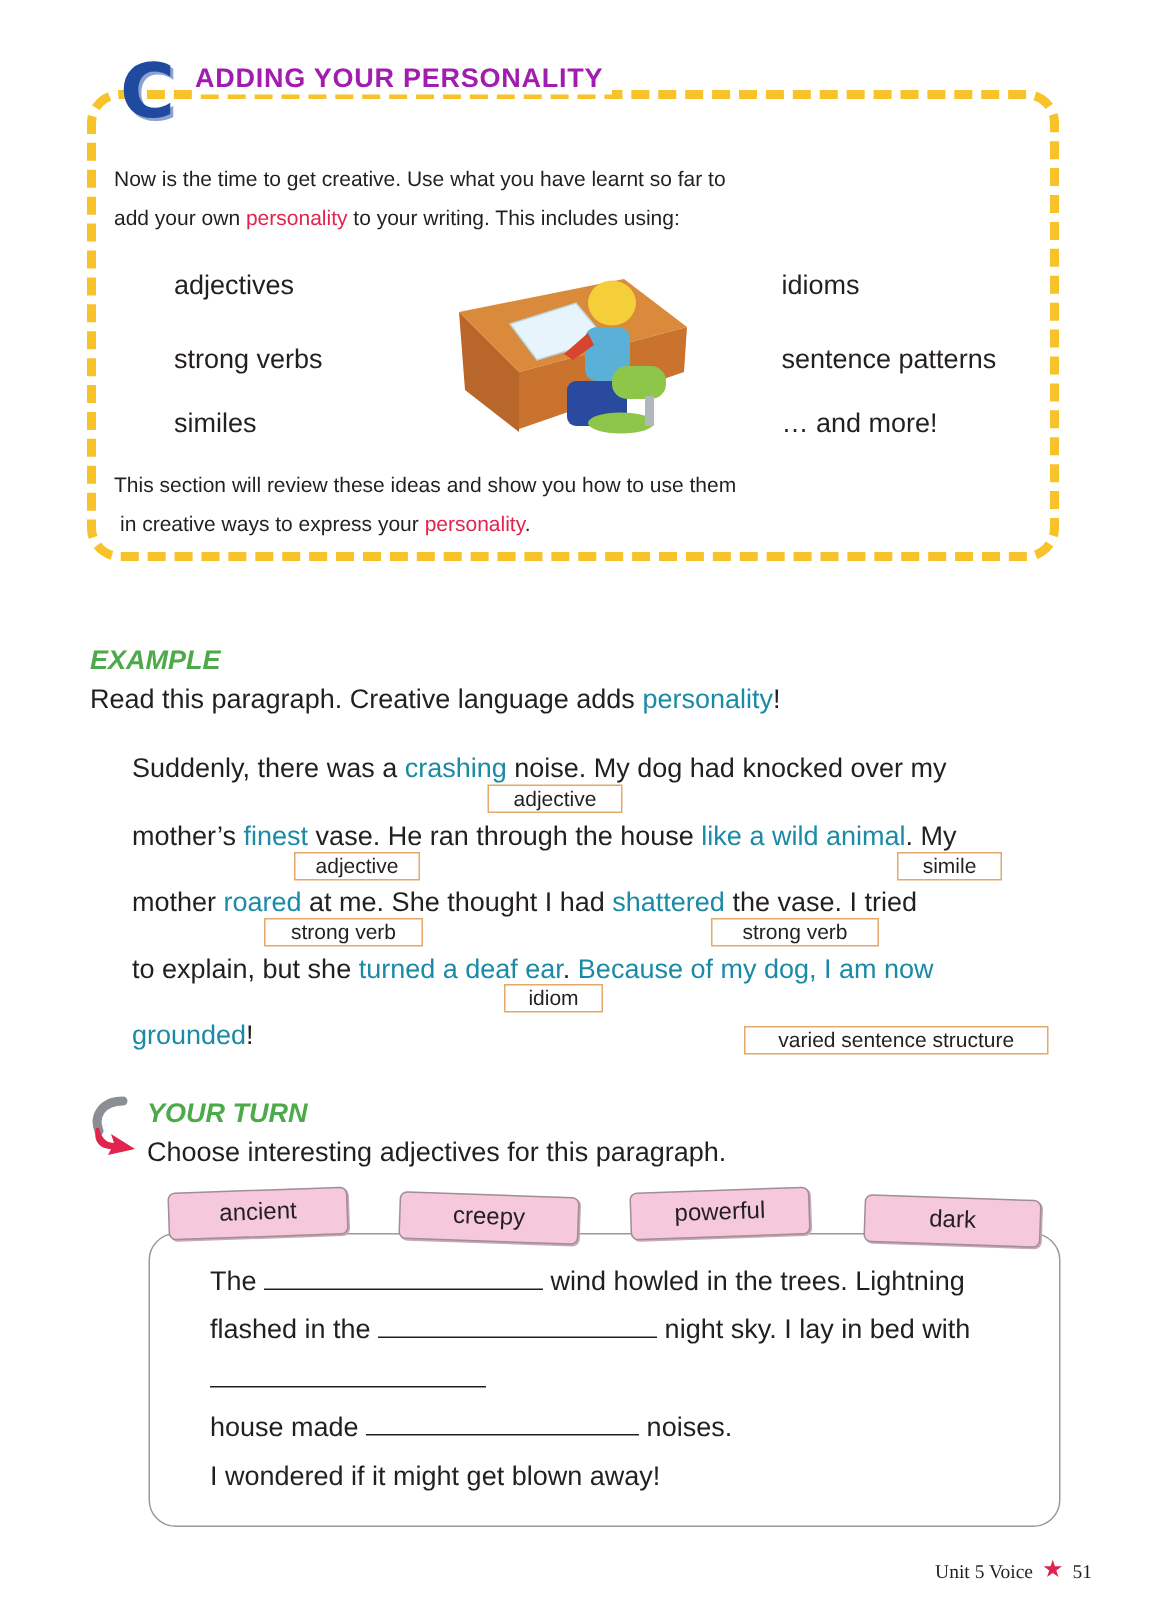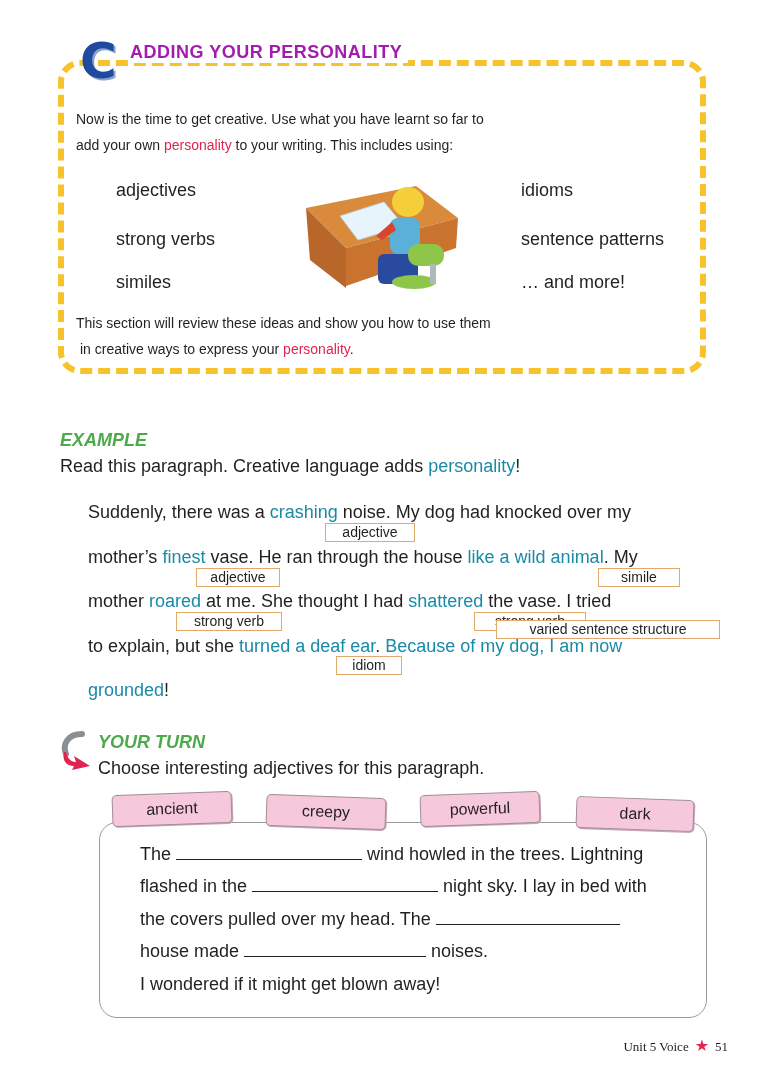--- a/index.html
+++ b/index.html
@@ -115,33 +115,33 @@
 
 <div class="para-line" style="top:502px;">
   <span>Suddenly, there was a </span><span class="blue">crashing</span><span> noise. My dog had knocked over my</span>
 </div>
 <div class="tag" style="left:285px; top:523px; width:90px;">adjective</div>
 
 <div class="para-line" style="top:547px;">
   <span>mother’s </span><span class="blue">finest</span><span> vase. He ran through the house </span><span class="blue">like a wild animal</span><span>. My</span>
 </div>
 <div class="tag" style="left:156px; top:568px; width:84px;">adjective</div>
-<div class="tag" style="left:558px; top:568px; width:82px;">simile</div>
+<div class="tag" style="left:558px; top:568px; width:70px;">simile</div>
 
 <div class="para-line" style="top:591px;">
   <span>mother </span><span class="blue">roared</span><span> at me. She thought I had </span><span class="blue">shattered</span><span> the vase. I tried</span>
 </div>
 <div class="tag" style="left:136px; top:612px; width:106px;">strong verb</div>
 <div class="tag" style="left:434px; top:612px; width:112px;">strong verb</div>
 
 <div class="para-line" style="top:636px;">
   <span>to explain, but she </span><span class="blue">turned a deaf ear</span><span>. </span><span class="blue">Because of my dog, I am now</span>
 </div>
 <div class="tag" style="left:296px; top:656px; width:66px;">idiom</div>
-<div class="tag" style="left:456px; top:620px; width:224px;">varied sentence structure</div>
+<div class="tag" style="left:456px; top:684px; width:203px;">varied sentence structure</div>
 
 <div class="para-line" style="top:680px;">
   <span class="blue">grounded</span><span>!</span>
 </div>
 
 <svg class="turn-icon" viewBox="0 0 34 40">
   <path d="M22,4 C8,4 2,14 6,24" stroke="#8a8f96" stroke-width="6" fill="none" stroke-linecap="round"></path>
   <path d="M6,22 C8,30 12,32 16,32 L14,26 L30,36 L12,40 L14,36 C6,36 2,30 4,22 Z" fill="#e0244e"></path>
 </svg>
 <div class="heading-green" style="left:98px; top:732px;">YOUR TURN</div>
@@ -153,21 +153,21 @@
 <div class="word-chip" style="left:420px; top:793px; width:120px; transform:rotate(-2deg);">powerful</div>
 <div class="word-chip" style="left:576px; top:798px; width:118px; transform:rotate(2deg);">dark</div>
 
 <div class="fill-line" style="top:844px;">
   <span>The </span><span class="blank" style="width:186px;"></span><span> wind howled in the trees. Lightning</span>
 </div>
 <div class="fill-line" style="top:876px;">
   <span>flashed in the </span><span class="blank" style="width:186px;"></span><span> night sky. I lay in bed with</span>
 </div>
 <div class="fill-line" style="top:909px;">
-  <span>the covers pulled over my head. The </span><span class="blank" style="width:184px;"></span>
+  <span class="blank" style="width:184px;"></span>
 </div>
 <div class="fill-line" style="top:941px;">
   <span>house made </span><span class="blank" style="width:182px;"></span><span> noises.</span>
 </div>
 <div class="fill-line" style="top:974px;">I wondered if it might get blown away!</div>
 
 <div class="footer">
   <span>Unit 5 Voice</span>
   <span class="star">★</span>
   <span>51</span>

